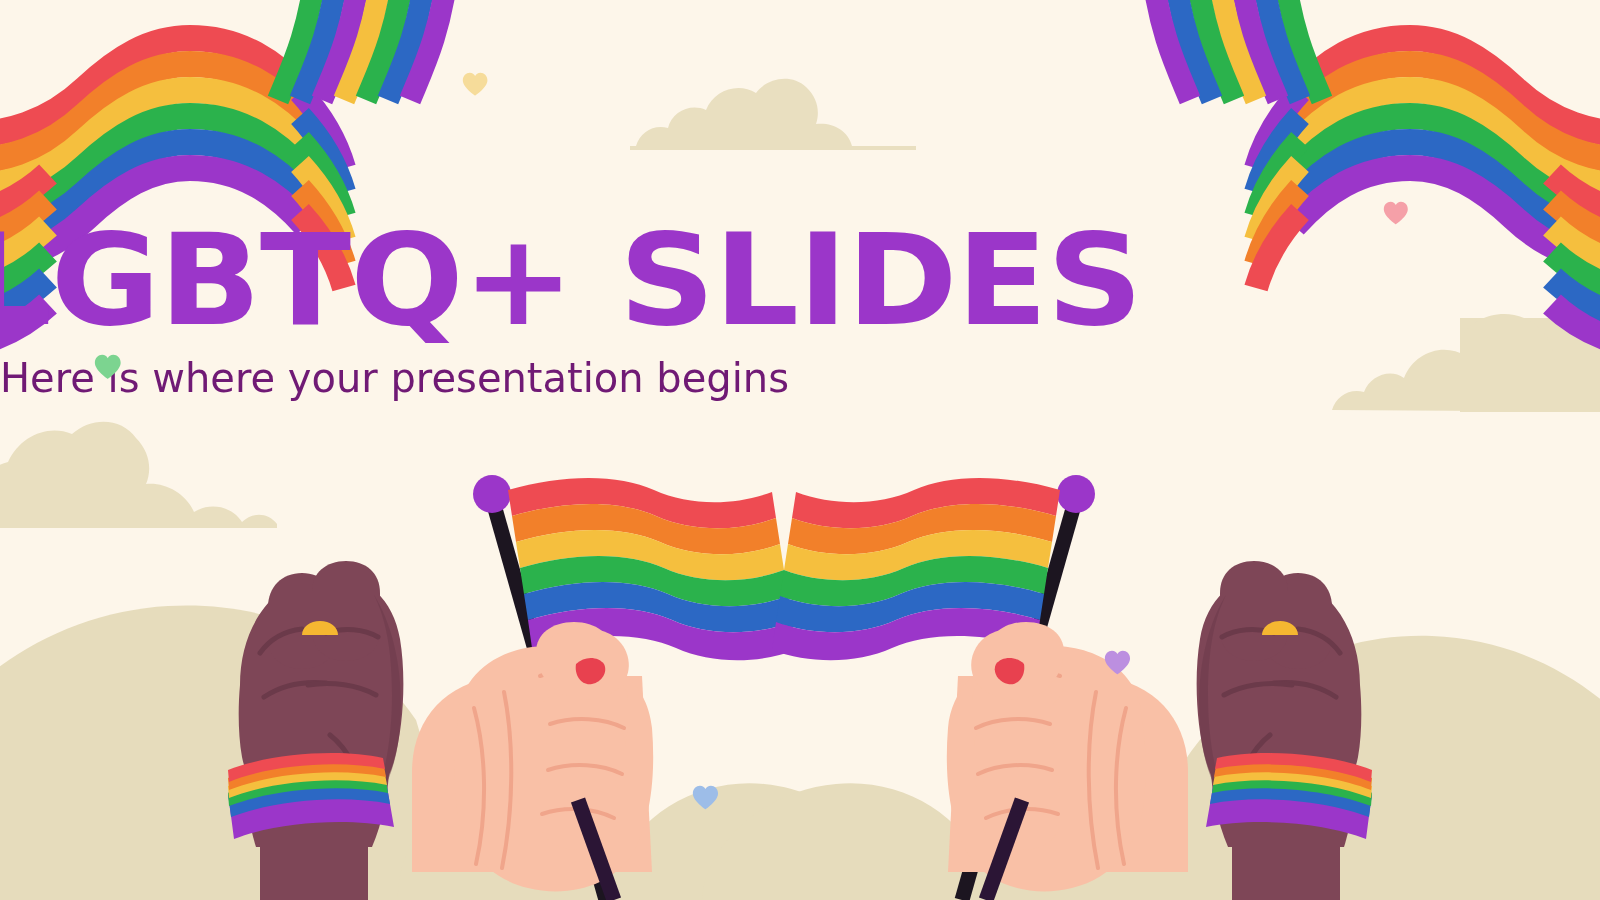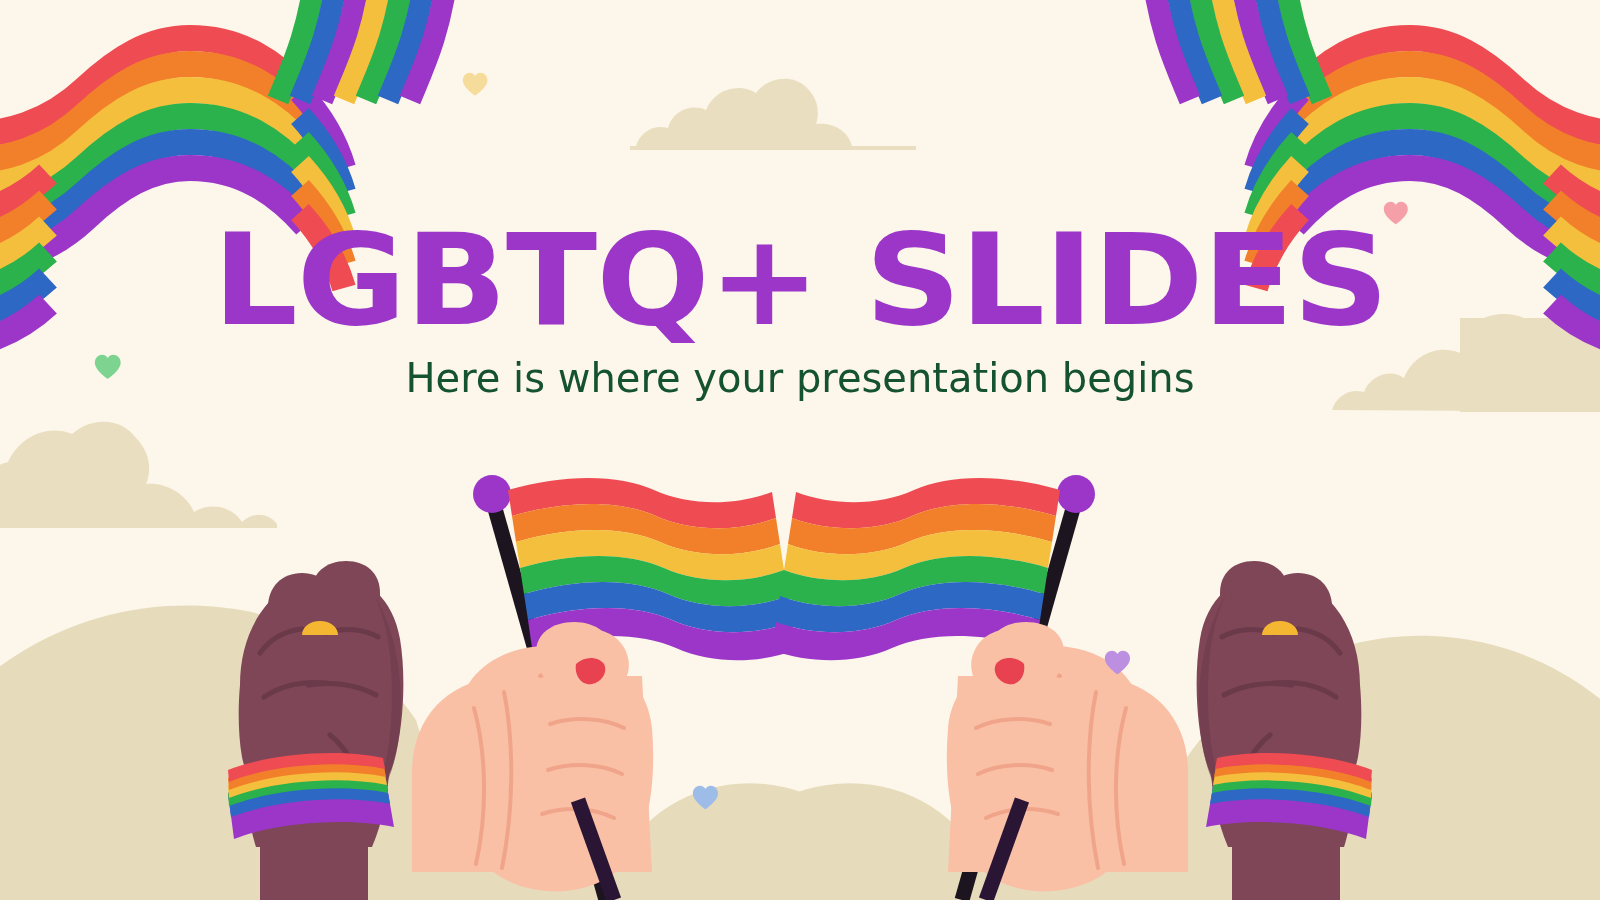--- a/index.html
+++ b/index.html
@@ -21,21 +21,20 @@
     top: 0;
     width: 1600px;
     height: 900px;
     display: block;
   }
   .text-block {
     position: absolute;
     left: 0;
     top: 0;
     width: 1600px;
-    text-align: center;
     pointer-events: none;
   }
   #title-wrap {
     top: 218px;
   }
   #title {
     display: inline-block;
     font-family: "DejaVu Sans", sans-serif;
     font-weight: 700;
     font-size: 126px;
@@ -48,21 +47,21 @@
   }
   #subtitle-wrap {
     top: 356px;
   }
   #subtitle {
     display: inline-block;
     font-family: "DejaVu Sans", sans-serif;
     font-weight: 400;
     font-size: 40px;
     line-height: 1.1;
-    color: #14532d;
+    color: #701a75;
     margin: 0;
     white-space: nowrap;
   }
 </style>
 </head>
 <body>
 
 <div id="slide">
 
   <svg class="layer" viewBox="0 0 1600 900" xmlns="http://www.w3.org/2000/svg">

